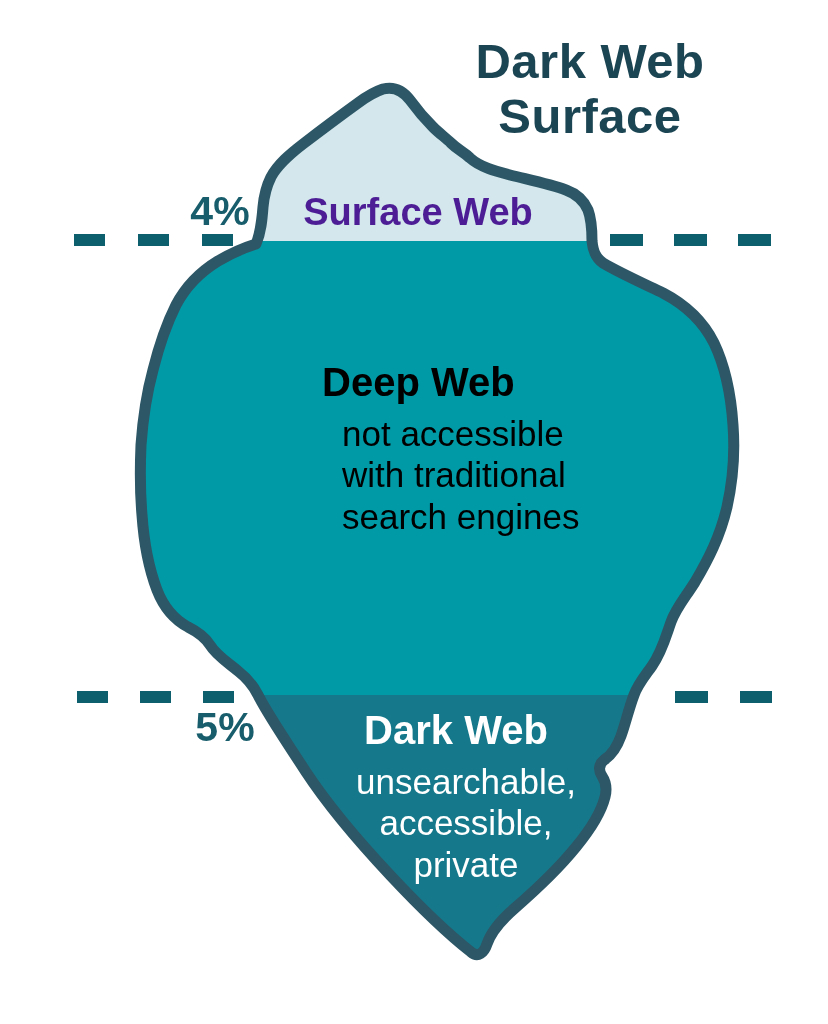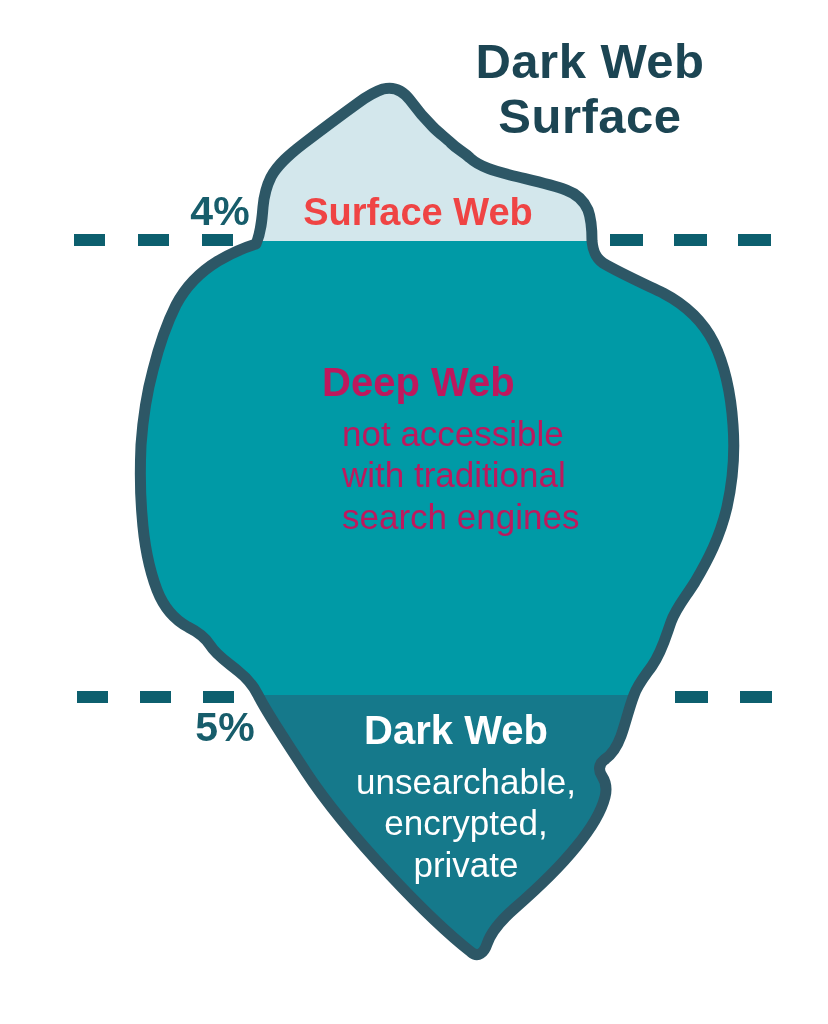--- a/index.html
+++ b/index.html
@@ -111,31 +111,31 @@
     <line x1="675" y1="697" x2="772" y2="697" stroke-width="12" stroke-dasharray="33 32" stroke="#0d5f6e"></line>
   </svg>
 
   <div class="txt page-title" style="color: rgb(28, 69, 83);">
     <span>Dark Web</span>
     <span>Surface</span>
   </div>
 
   <div class="txt pct-label pct-4" style="color: rgb(23, 93, 107);">4%</div>
 
-  <div class="txt surface-label" style="color: #ef4444;">Surface Web</div>
+  <div class="txt surface-label" style="color: #4c1d95;">Surface Web</div>
 
-  <div class="txt deep-block" style="color: #be185d;">
+  <div class="txt deep-block" style="color: #000000;">
     <div class="sec-title">Deep Web</div>
     <div class="sec-desc">not accessible
 with traditional
 search engines</div>
   </div>
 
   <div class="txt pct-label pct-5" style="color: rgb(23, 93, 107);">5%</div>
 
   <div class="txt dark-block" style="color: rgb(255, 255, 255);">
     <div class="sec-title">Dark Web</div>
     <div class="sec-desc">unsearchable,
-encrypted,
+accessible,
 private</div>
   </div>
 
 </div>
 
 </body></html>

